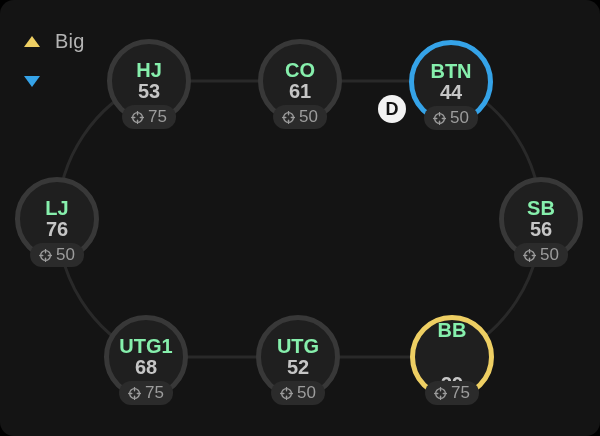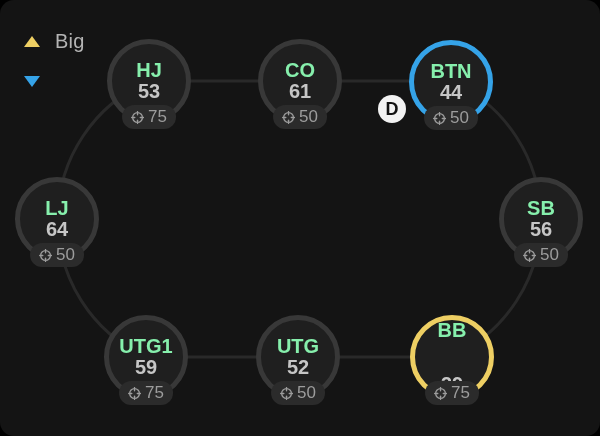--- a/index.html
+++ b/index.html
@@ -167,38 +167,38 @@
           <line x1="12" y1="7" x2="12" y2="1"></line>
           <line x1="12" y1="23" x2="12" y2="17"></line>
         </svg>
       <span>50</span>
     </div>
   </div>
 
   <div class="seat" style="left:104px;top:315px">
     <div class="circle">
       <div class="pos">UTG1</div>
-      <div class="val">59</div>
+      <div class="val">68</div>
     </div>
     <div class="chip">
       <svg width="13" height="13" viewBox="0 0 24 24" fill="none" stroke="currentColor" stroke-width="2.4" stroke-linecap="round">
           <circle cx="12" cy="12" r="9"></circle>
           <line x1="23" y1="12" x2="17" y2="12"></line>
           <line x1="7" y1="12" x2="1" y2="12"></line>
           <line x1="12" y1="7" x2="12" y2="1"></line>
           <line x1="12" y1="23" x2="12" y2="17"></line>
         </svg>
       <span>75</span>
     </div>
   </div>
 
   <div class="seat" style="left:15px;top:177px">
     <div class="circle">
       <div class="pos">LJ</div>
-      <div class="val">64</div>
+      <div class="val">76</div>
     </div>
     <div class="chip">
       <svg width="13" height="13" viewBox="0 0 24 24" fill="none" stroke="currentColor" stroke-width="2.4" stroke-linecap="round">
           <circle cx="12" cy="12" r="9"></circle>
           <line x1="23" y1="12" x2="17" y2="12"></line>
           <line x1="7" y1="12" x2="1" y2="12"></line>
           <line x1="12" y1="7" x2="12" y2="1"></line>
           <line x1="12" y1="23" x2="12" y2="17"></line>
         </svg>
       <span>50</span>

